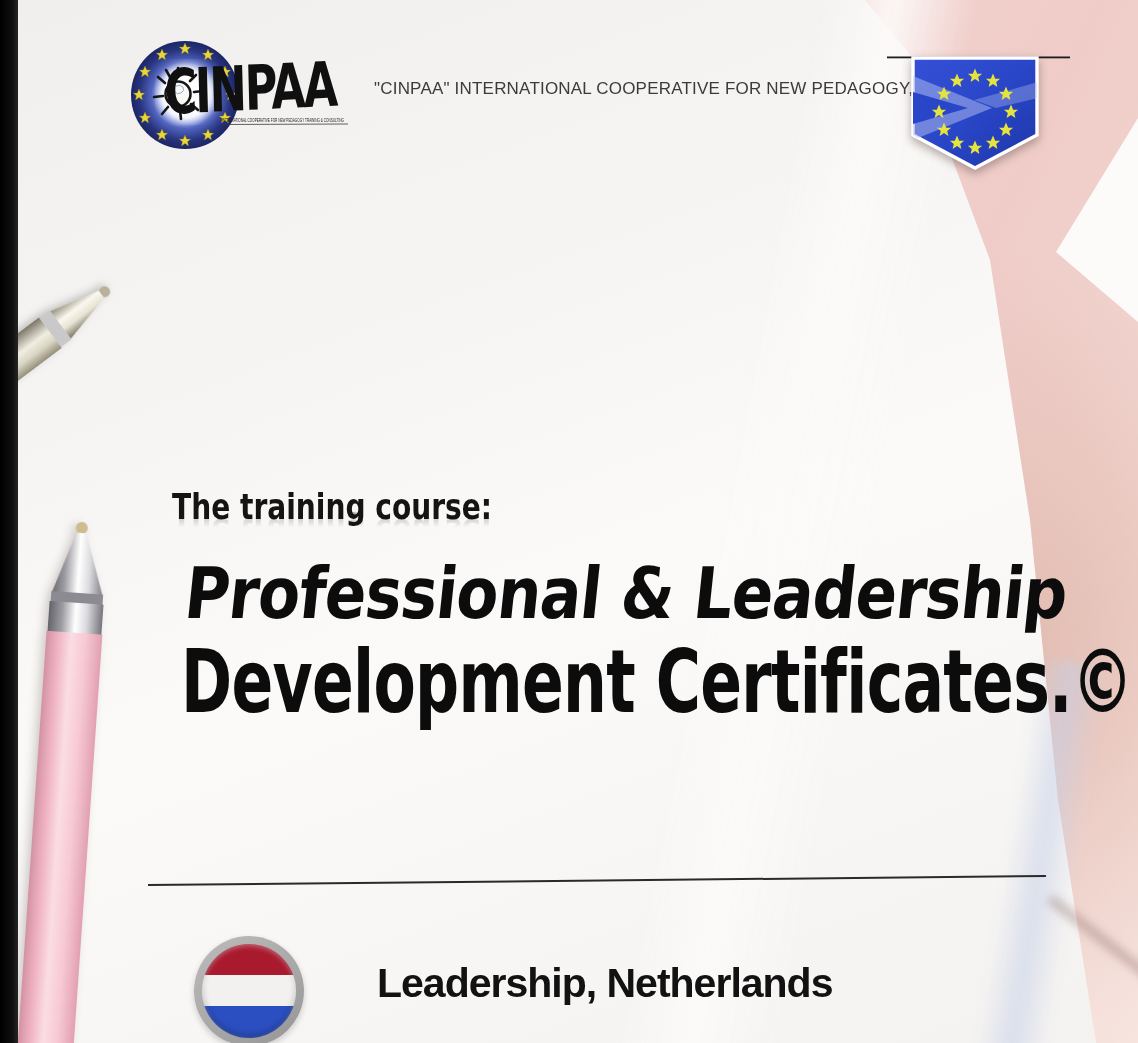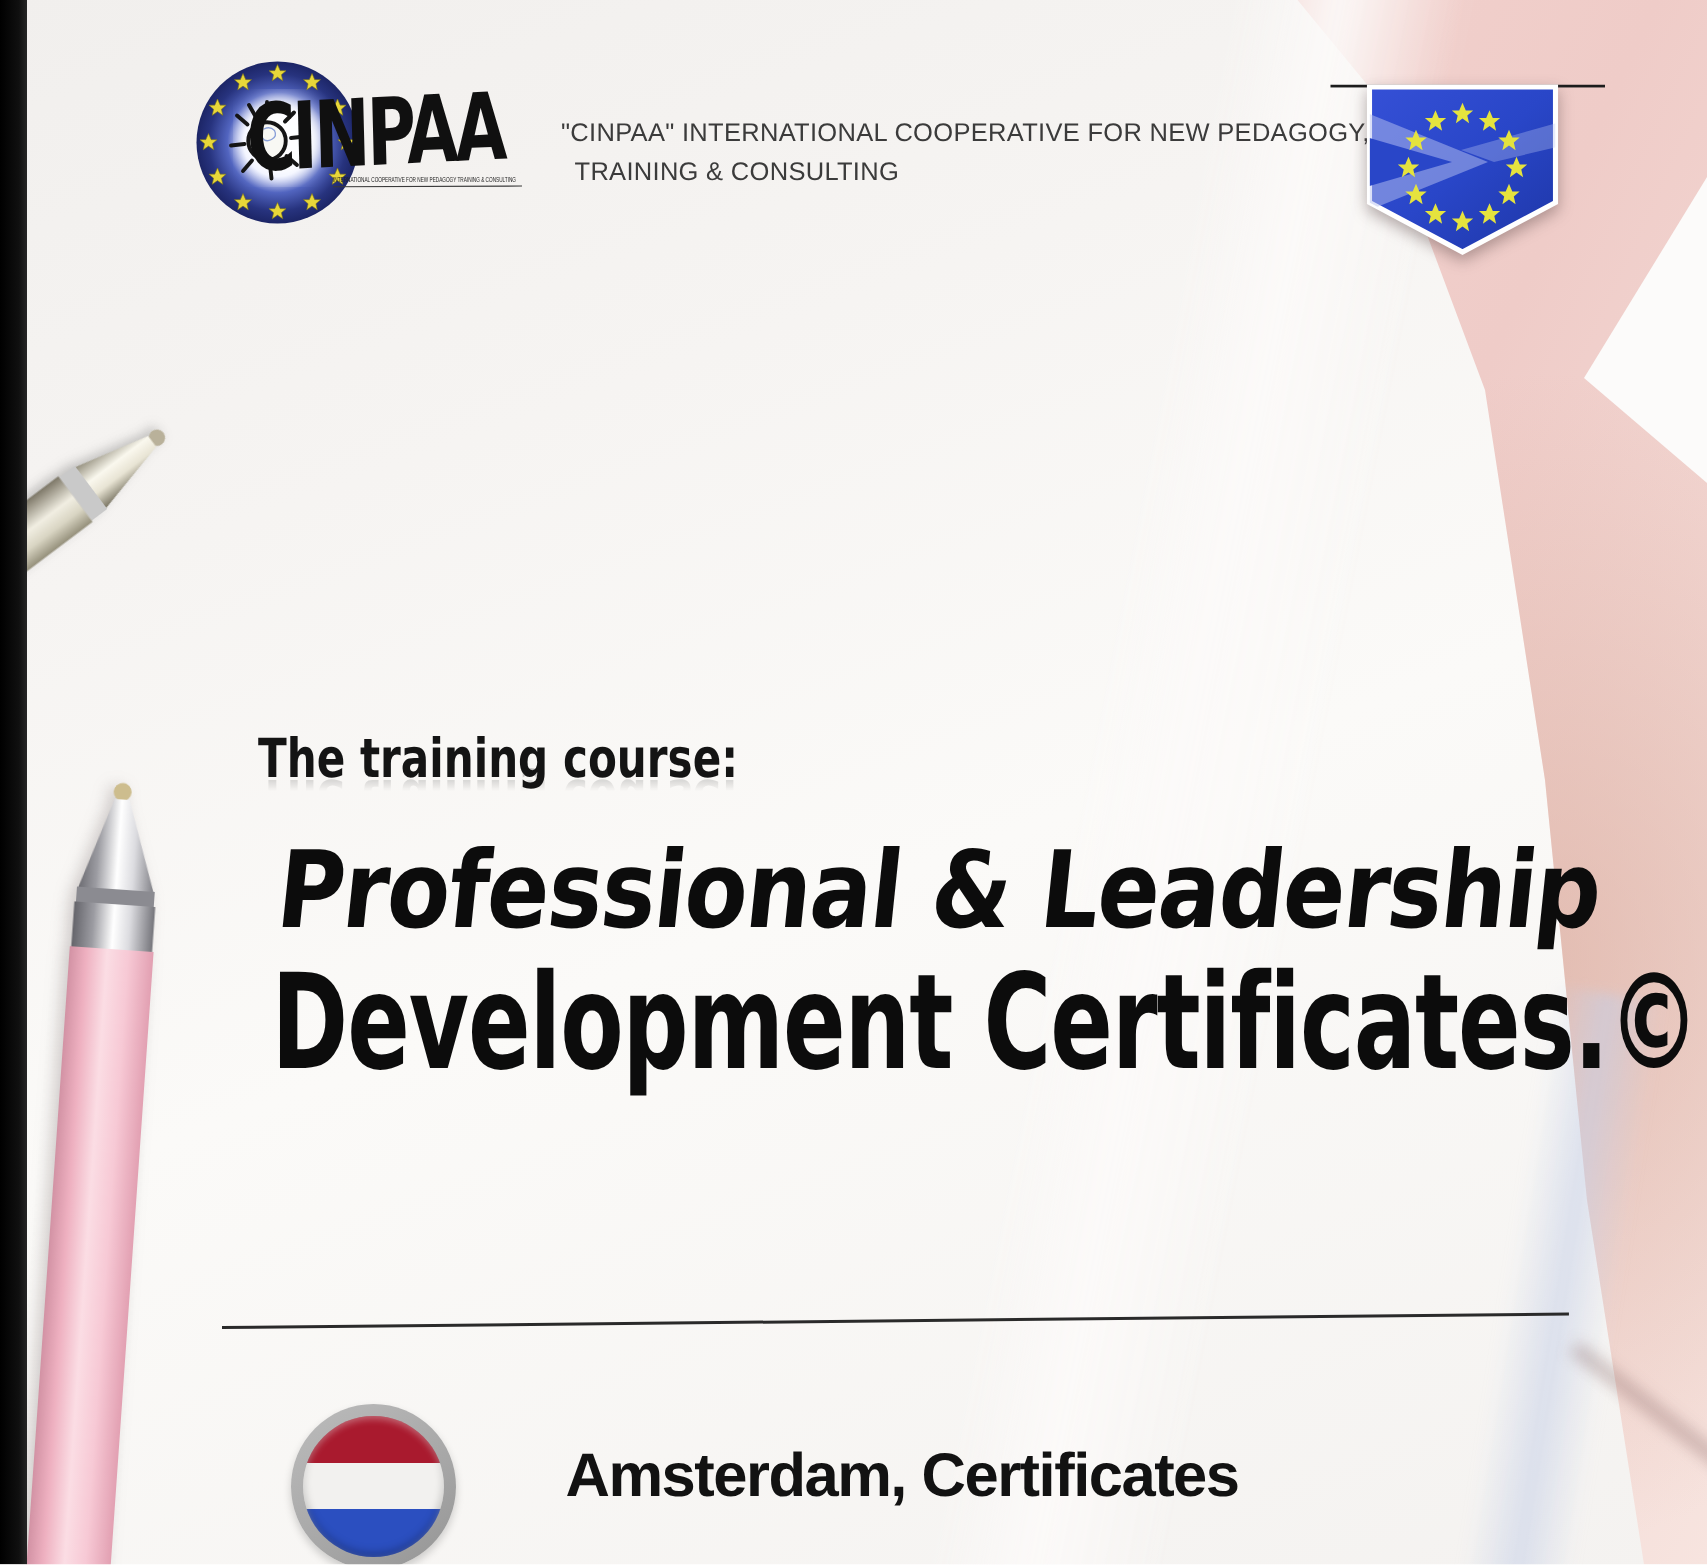--- a/index.html
+++ b/index.html
@@ -191,21 +191,20 @@
         <line x1="45" y1="53" x2="38" y2="47"></line>
       <line x1="50" y1="47" x2="46" y2="40"></line>
     </g>
     <text transform="translate(45,84) scale(.72,1) rotate(-2)" font-family="DejaVu Sans, sans-serif" font-size="62" font-weight="bold" letter-spacing="-3" fill="#101010">CINPAA</text>
     <text x="102" y="91.5" font-family="Liberation Sans, sans-serif" font-size="4.8" fill="#222" textLength="122" lengthAdjust="spacingAndGlyphs">INTERNATIONAL COOPERATIVE FOR NEW PEDAGOGY TRAINING &amp; CONSULTING</text>
     <line x1="102" y1="94.5" x2="228" y2="94" stroke="#3a3a3a" stroke-width=".8"></line>
   </svg>
 
   <div class="abs org-name">
     <div class="line1">"CINPAA" INTERNATIONAL COOPERATIVE FOR NEW PEDAGOGY,</div>
-    <div class="line2">TRAINING &amp; CONSULTING</div>
   </div>
 
   <svg class="abs" style="left:870px;top:40px" width="220" height="150" viewBox="0 0 220 150">
     <defs>
       <linearGradient id="euGrad" x1="0" y1="0" x2="1" y2="1">
         <stop offset="0" stop-color="#3550d6"></stop>
           <stop offset=".5" stop-color="#2946c8"></stop>
         <stop offset="1" stop-color="#1e36a6"></stop>
       </linearGradient>
       <path id="st2" d="M0,-7.5 L2.2,-2.3 L7.1,-2.3 L3.2,1 L4.4,6.1 L0,3 L-4.4,6.1 L-3.2,1 L-7.1,-2.3 L-2.2,-2.3 Z"></path>
@@ -239,15 +238,15 @@
   </svg>
 
   <div class="abs course-label">The training course:</div>
   <div class="abs title-line1">Professional &amp; Leadership</div>
   <div class="abs title-line2">Development Certificates.©</div>
   <div class="abs divider"></div>
 
   <div class="abs nl-flag">
     <div class="stripes"></div>
   </div>
-  <div class="abs city">Amsterdam, Certificates</div>
+  <div class="abs city">Leadership, Netherlands</div>
 
 </div>
 
 </body></html>

